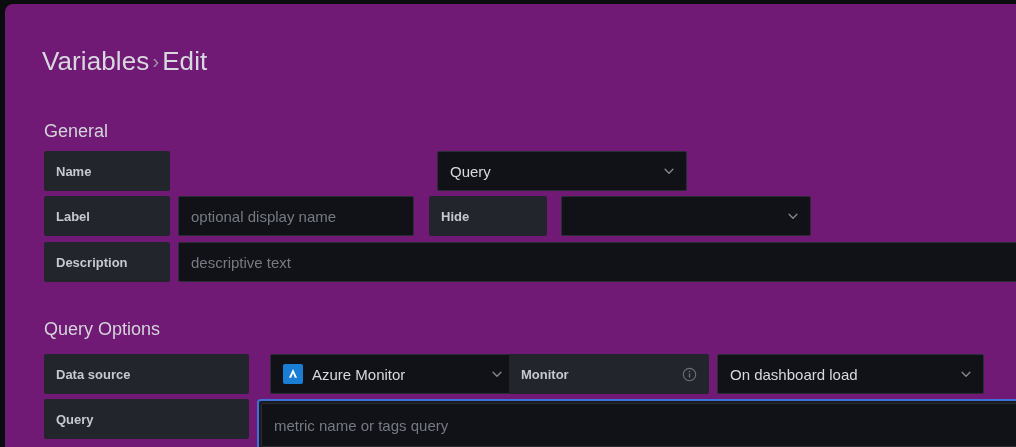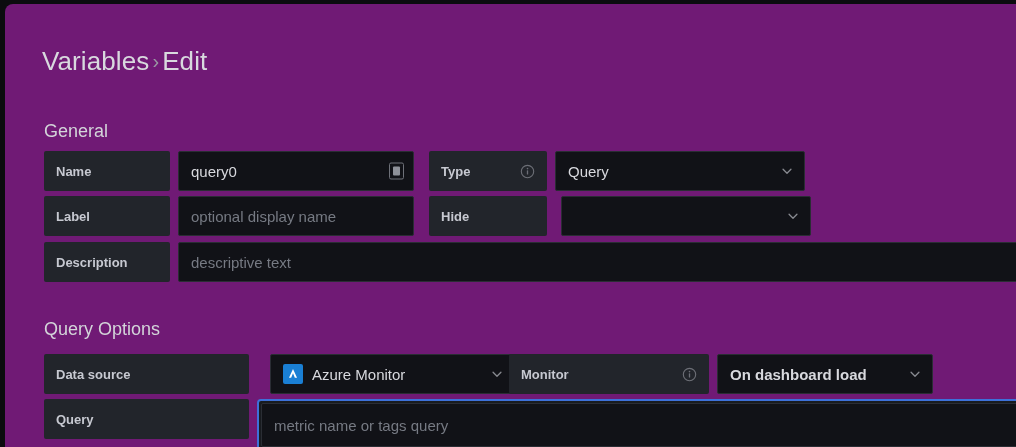--- a/index.html
+++ b/index.html
@@ -177,21 +177,21 @@
   #row-name .lbl, #row-label .lbl, #row-description .lbl { width: 126px; }
   #row-name .field, #row-label .field { width: 236px; margin-left: 8px; }
   #row-description .field { width: 880px; margin-left: 8px; }
 
   #row-type .lbl, #row-hide .lbl { width: 118px; }
   #row-type .select, #row-hide .select { width: 250px; margin-left: 8px; }
 
   #row-datasource .lbl { width: 205px; }
   #row-datasource .select { width: 245px; margin-left: 21px; }
   #row-refresh .lbl { width: 200px; }
-  #row-refresh .select { width: 216px; margin-left: 8px; font-weight: bold; }
+  #row-refresh .select { width: 267px; margin-left: 8px; }
 
   #row-query { height: 52px; }
   #row-query .lbl { width: 205px; height: 40px; }
 
   .focus-wrap {
     margin-left: 8px;
     width: 790px;
     border: 2px solid #3d71d9;
     border-radius: 4px;
     box-sizing: border-box;
@@ -214,53 +214,37 @@
 
     <div class="breadcrumb">
       <span>Variables</span><span class="sep">›</span><span>Edit</span>
     </div>
 
     <div class="section-title section-general">General</div>
     <div class="section-title section-query">Query Options</div>
 
     <div class="row" id="row-name">
       <div class="lbl">Name</div>
-      <div class="field">
-        <span>query0</span>
-        <span class="badge-icon">
-            <i></i>
-          </span>
-      </div>
     </div>
 
     <div class="row" id="row-label">
       <div class="lbl">Label</div>
       <div class="field ph">
         <span>optional display name</span>
       </div>
     </div>
 
     <div class="row" id="row-description">
       <div class="lbl">Description</div>
       <div class="field ph">
         <span>descriptive text</span>
       </div>
     </div>
 
     <div class="row" id="row-type">
-      <div class="lbl with-info">
-        <span>Type</span>
-        <span class="info-icon">
-          <svg viewBox="0 0 16 16" width="15" height="15">
-              <circle cx="8" cy="8" r="6.6" fill="none" stroke="#9a9ca4" stroke-width="1.2"></circle>
-              <circle cx="8" cy="4.9" r="0.85" fill="#9a9ca4"></circle>
-              <rect x="7.3" y="6.7" width="1.4" height="4.6" rx="0.6" fill="#9a9ca4"></rect>
-            </svg>
-        </span>
-      </div>
       <div class="select">
         <span class="val">Query</span>
         <span class="chev">
           <svg viewBox="0 0 16 16" width="14" height="14">
               <path d="M3.5 6 L8 10.5 L12.5 6" fill="none" stroke="#b6b8bf" stroke-width="1.5" stroke-linecap="round" stroke-linejoin="round"></path>
             </svg>
         </span>
       </div>
     </div>
 

